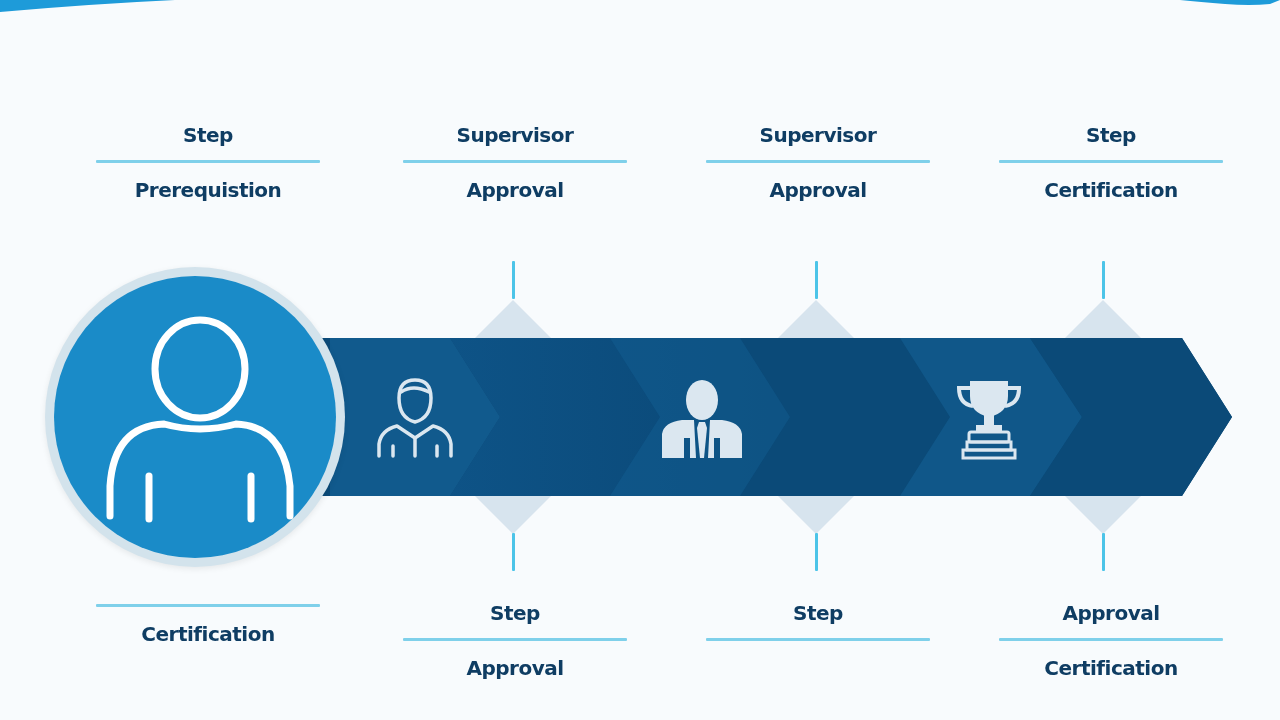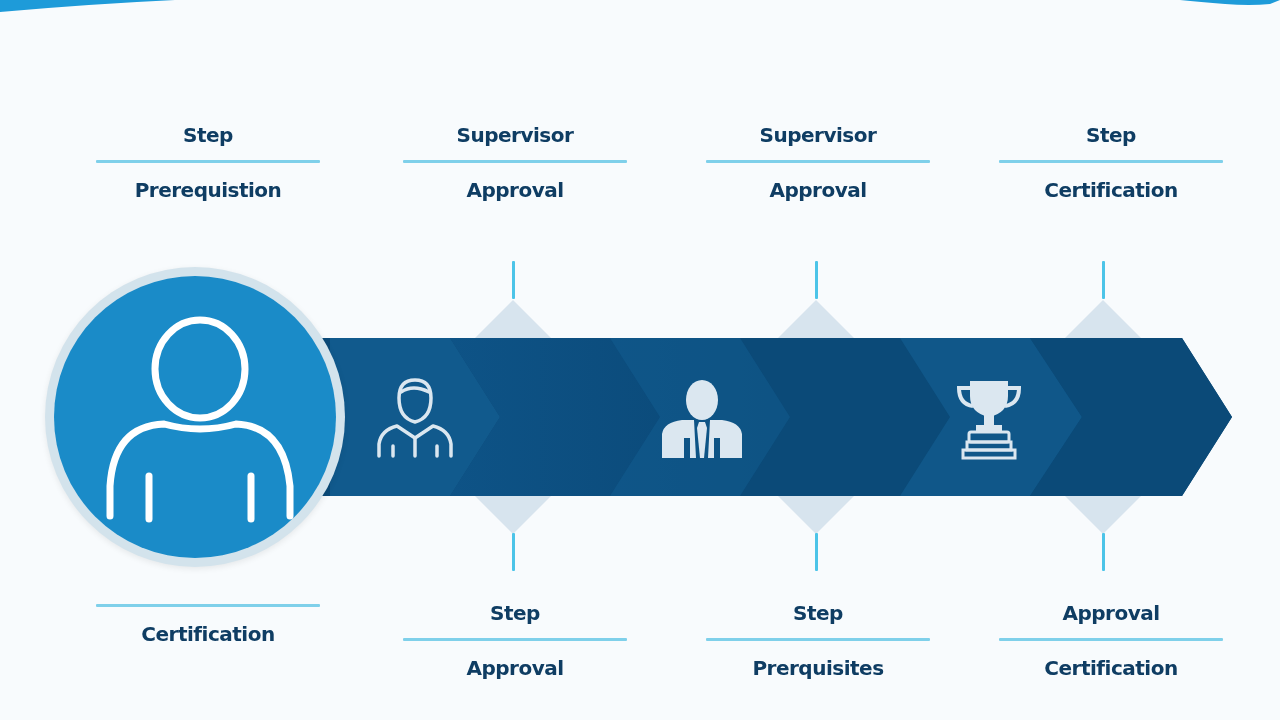--- a/index.html
+++ b/index.html
@@ -152,19 +152,18 @@
   <div class="label-bottom">Certification</div>
 </div>
 <div class="label-block" style="left:403px; top:596px;">
   <div class="label-top">Step</div>
   <div class="label-rule"></div>
   <div class="label-bottom">Approval</div>
 </div>
 <div class="label-block" style="left:706px; top:596px;">
   <div class="label-top">Step</div>
   <div class="label-rule"></div>
-  <div class="label-bottom">Prerquisites</div>
 </div>
 <div class="label-block" style="left:999px; top:596px;">
   <div class="label-top">Approval</div>
   <div class="label-rule"></div>
   <div class="label-bottom">Certification</div>
 </div>
 
 </body></html>

